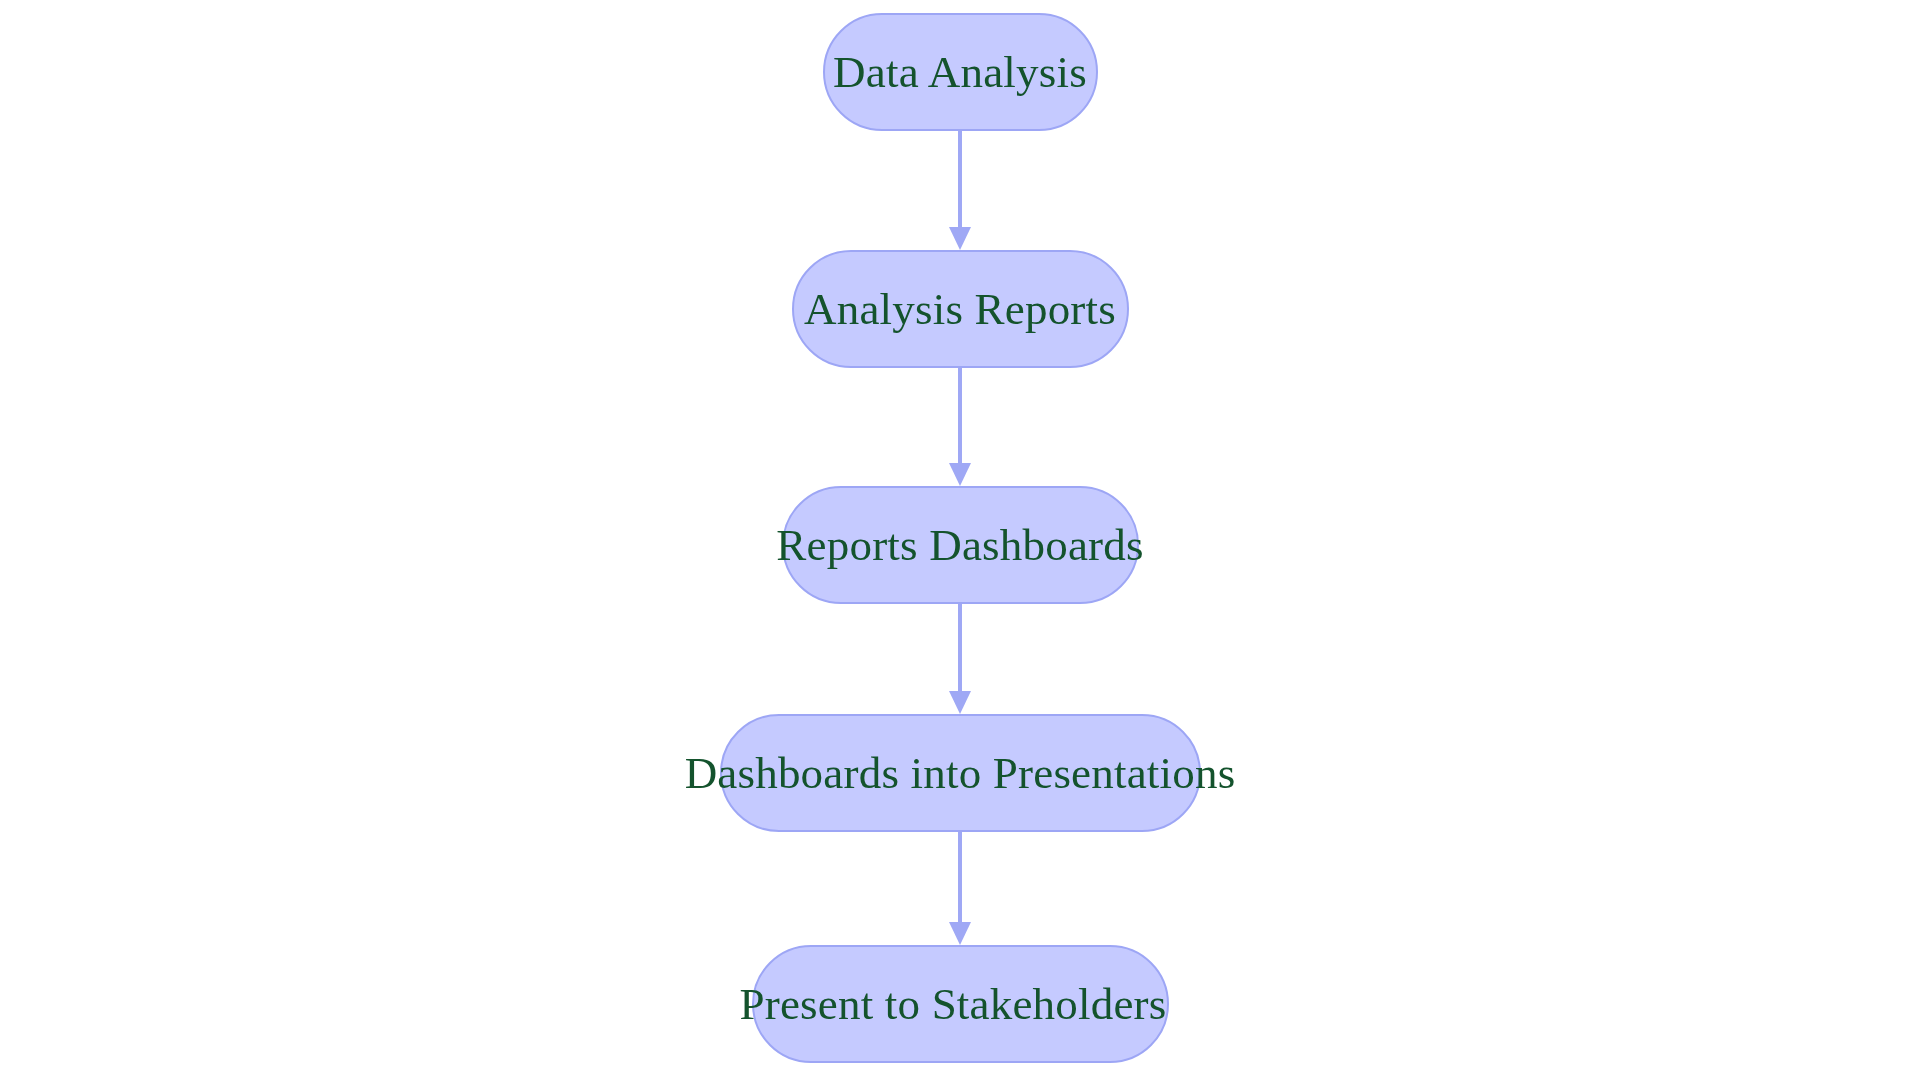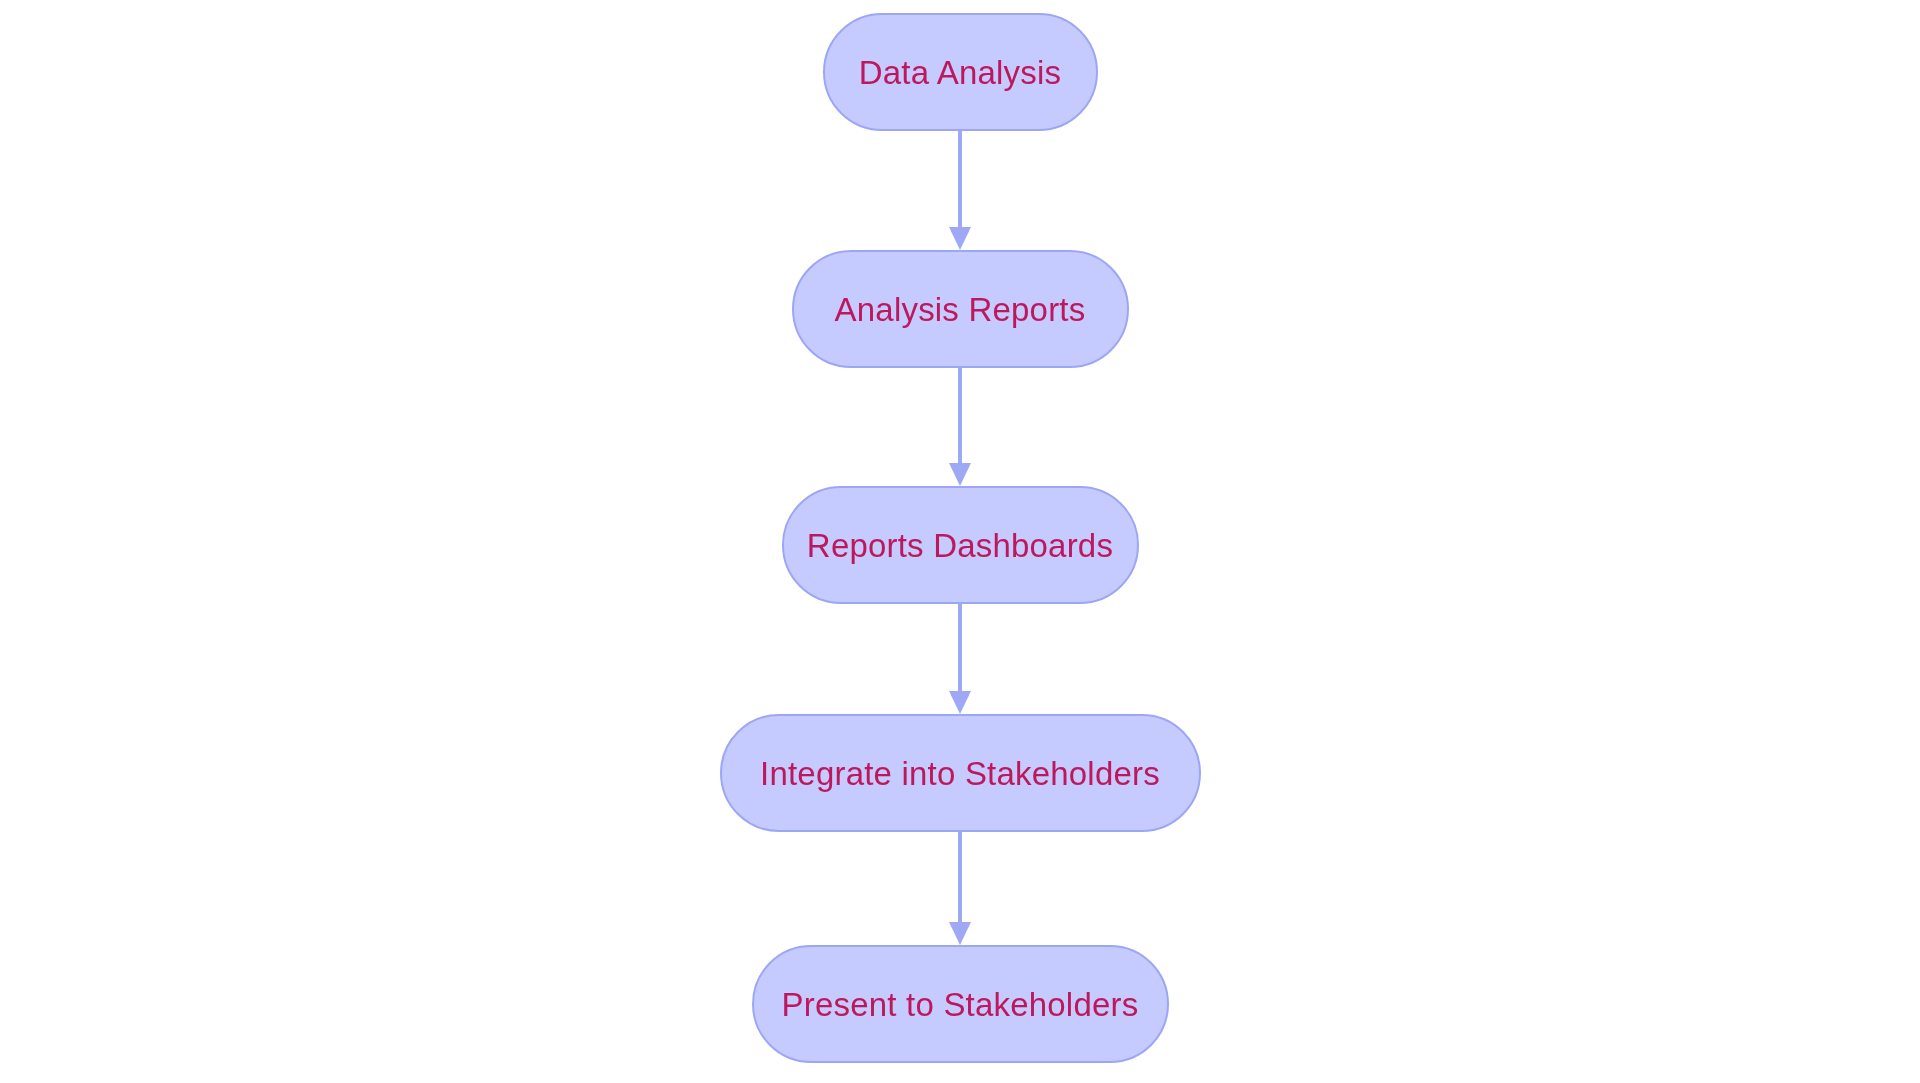--- a/index.html
+++ b/index.html
@@ -39,34 +39,34 @@
     display: flex;
     align-items: center;
     justify-content: center;
     height: 118px;
     border: 2px solid #9da6f5;
     background: #c5caff;
     border-radius: 59px;
     flex: 0 0 auto;
   }
   .node-label {
-    color: #be185d;
-    font-size: 33px;
+    color: #14532d;
+    font-size: 45px;
     font-weight: 400;
     line-height: 1;
     letter-spacing: 0.2px;
     white-space: nowrap;
-    font-family: Liberation Sans, sans-serif;
+    font-family: Liberation Serif, serif;
   }
 
   .node-w1 { width: 275px; }
   .node-w2 { width: 337px; }
   .node-w3 { width: 357px; }
   .node-w4 { width: 481px; }
-  .node-w5 { width: 417px; }
+  .node-w5 { width: 417px; justify-content: flex-end; }
 
   
   .connector {
     position: relative;
     width: 24px;
     flex: 0 0 auto;
     display: flex;
     flex-direction: column;
     align-items: center;
     justify-content: flex-start;
@@ -121,21 +121,21 @@
     <div class="node node-w3">
       <span class="node-label">Reports Dashboards</span>
     </div>
 
     <div class="connector gap-3">
       <div class="connector-line"></div>
       <div class="connector-head"></div>
     </div>
 
     <div class="node node-w4">
-      <span class="node-label">Integrate into Stakeholders</span>
+      <span class="node-label">Dashboards into Presentations</span>
     </div>
 
     <div class="connector gap-4">
       <div class="connector-line"></div>
       <div class="connector-head"></div>
     </div>
 
     <div class="node node-w5">
       <span class="node-label">Present to Stakeholders</span>
     </div>

